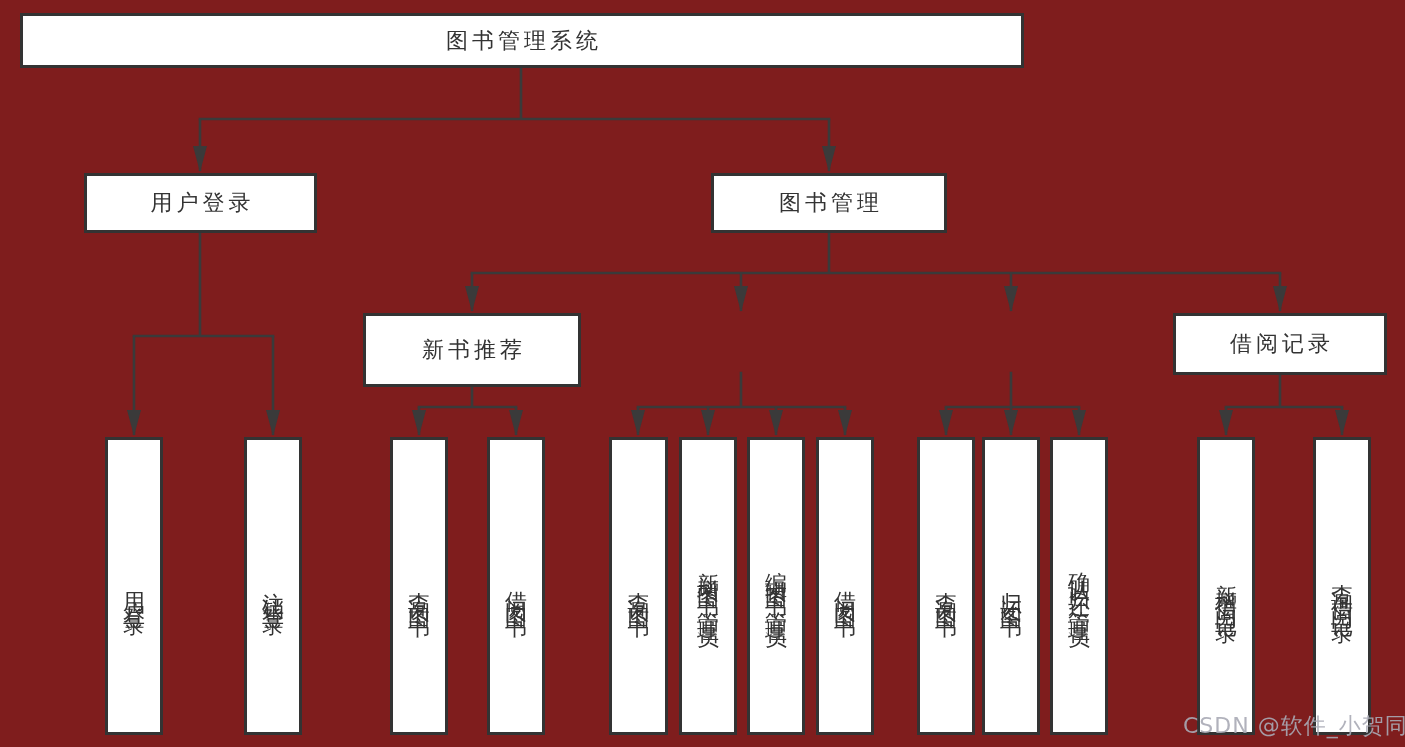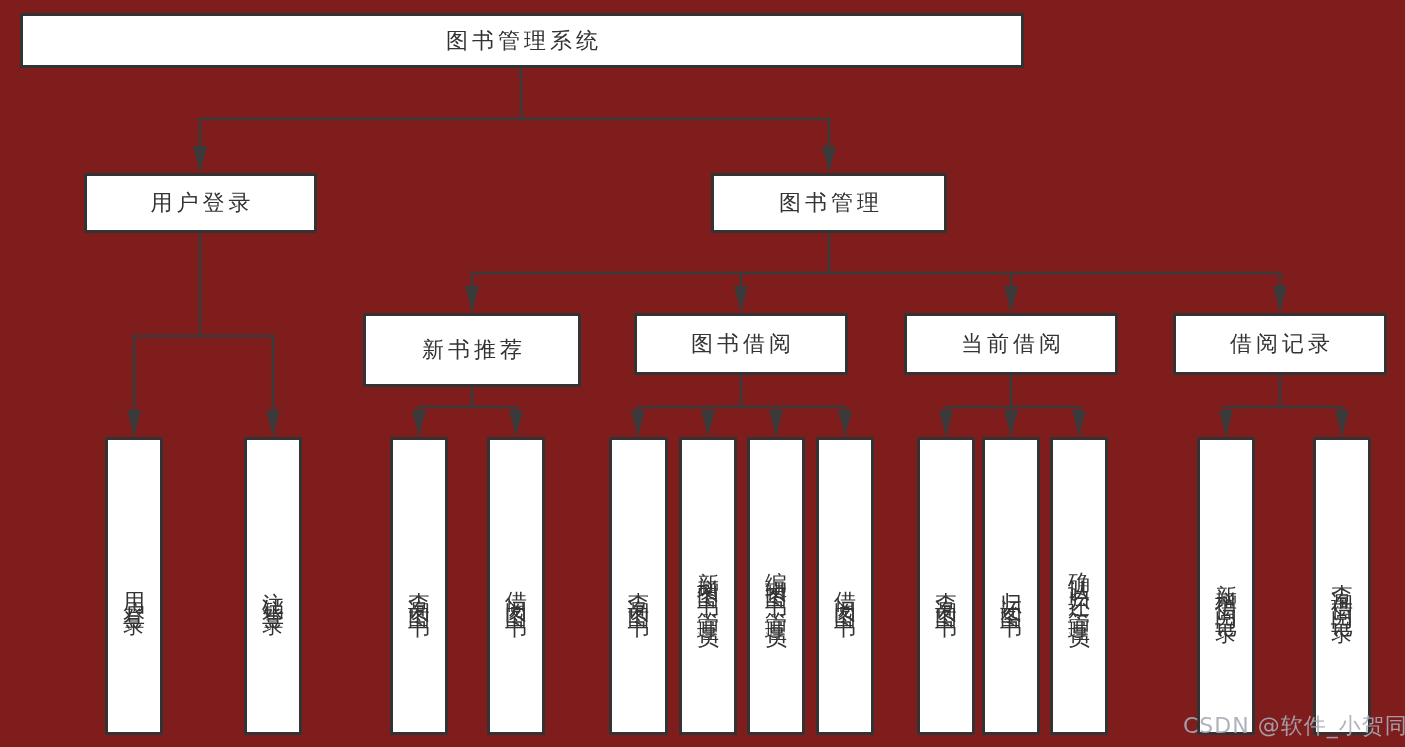--- a/index.html
+++ b/index.html
@@ -106,26 +106,20 @@
   <div class="node h" style="left:84px;top:173px;width:233px;height:60px">
     <span class="label">用户登录</span>
   </div>
   <div class="node h" style="left:711px;top:173px;width:236px;height:60px">
     <span class="label">图书管理</span>
   </div>
 
   <div class="node h" style="left:363px;top:313px;width:218px;height:74px">
     <span class="label">新书推荐</span>
   </div>
-  <div class="node h" style="left:634px;top:313px;width:214px;height:62px">
-    <span class="label">图书借阅</span>
-  </div>
-  <div class="node h" style="left:904px;top:313px;width:214px;height:62px">
-    <span class="label">当前借阅</span>
-  </div>
   <div class="node h" style="left:1173px;top:313px;width:214px;height:62px">
     <span class="label">借阅记录</span>
   </div>
 
   <div class="node v" style="left:105px;top:437px;width:58px;height:298px">
     <span class="label">用户登录</span>
   </div>
   <div class="node v" style="left:244px;top:437px;width:58px;height:298px">
     <span class="label">注销登录</span>
   </div>

